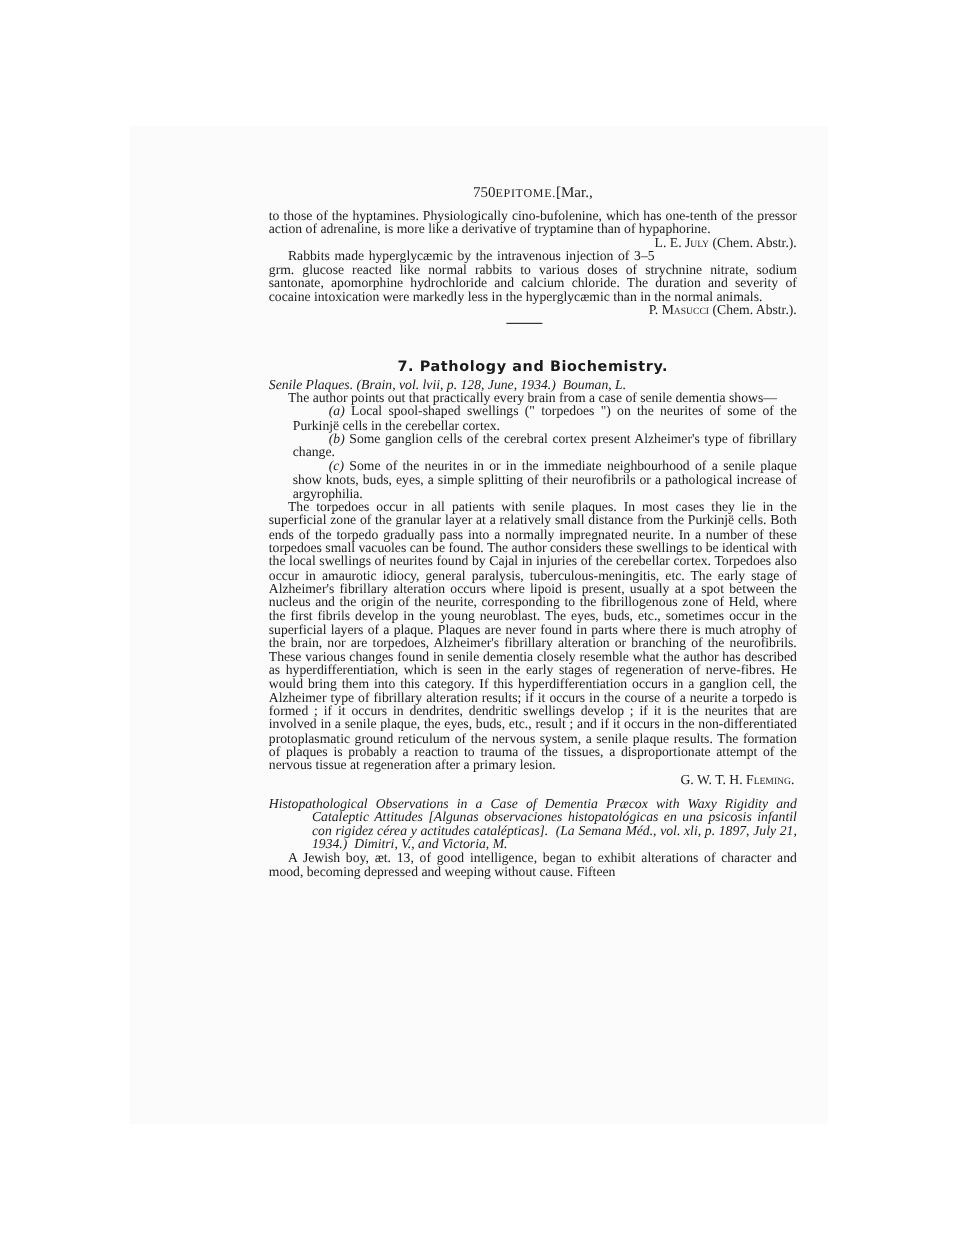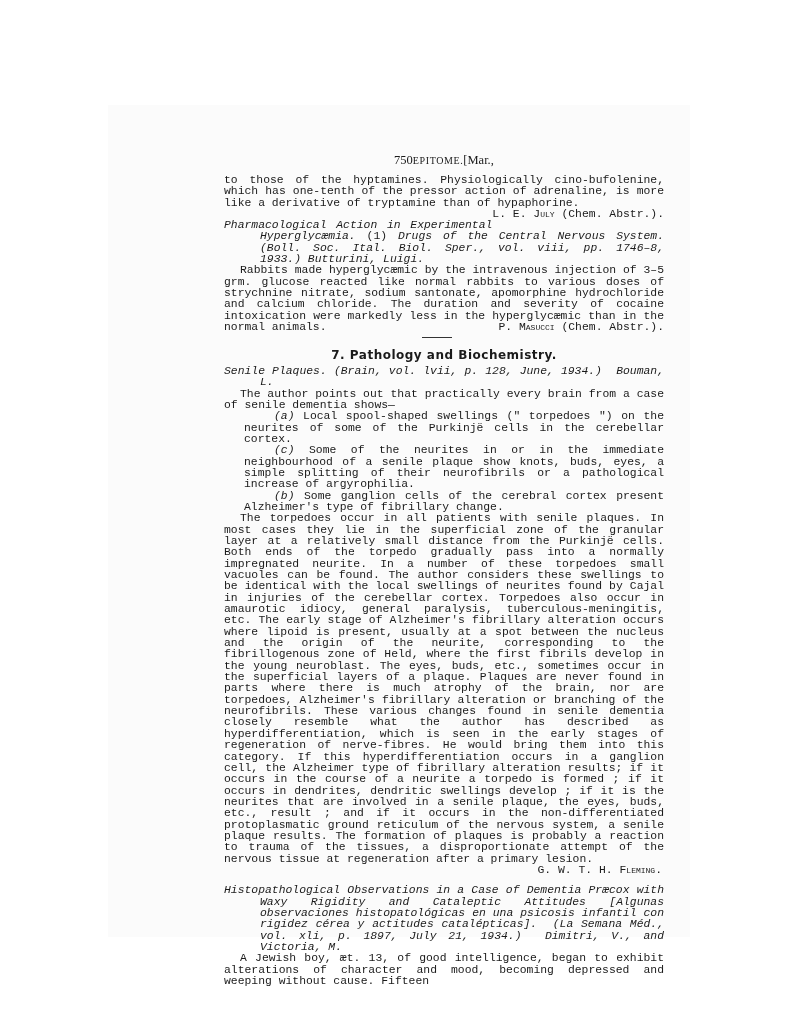--- a/index.html
+++ b/index.html
@@ -10,30 +10,30 @@
   .scan {
     position: absolute; left: 108px; top: 105px; width: 582px; height: 832px;
     background: #fbfbfb;
   }
   .col {
     position: absolute; left: 224px; top: 155px; width: 440px;
     font-size: 11.4px; line-height: 11.35px;
   }
   .hdr { display: flex; justify-content: center; align-items: baseline; height: 20px; font-size: 12.5px; }
   .hdr .title { font-size: 10px; letter-spacing: 0.6px; }
-  p { margin: 0; text-align: justify; font-family: Liberation Mono, monospace; }
+  p { margin: 0; text-align: justify; }
   .ind { text-indent: 16px; }
   .hang { padding-left: 36px; text-indent: -36px; text-align: justify; }
   .it { font-style: italic; }
   .sig { text-align: right; padding-right: 2px; }
   .sc { font-variant: small-caps; }
   .list { padding-left: 20px; }
   .list p { text-indent: 30px; }
   .rule { width: 30px; height: 1px; background: #333; margin: 4px auto 0 auto; position: relative; left: -7px; }
-  .section { text-align: center; font-family: "DejaVu Sans", "Liberation Sans", sans-serif; font-weight: bold; font-size: 12px; letter-spacing: 0.5px; margin: 12px 0 4px 0; }
+  .section { text-align: center; font-family: "DejaVu Sans", "Liberation Sans", sans-serif; font-weight: bold; font-size: 12px; letter-spacing: 0.5px; margin: 30px 0 4px 0; }
   .gap { height: 11px; }
   .gap-s { height: 9px; }
 </style>
 </head>
 <body>
 
 <div class="scan"></div>
 
 <div class="col">
 
@@ -43,46 +43,39 @@
     <span>[Mar.,</span>
   </div>
 
   <p>
     <span>to those of the hyptamines.  Physiologically cino-bufolenine, which has one-tenth of the pressor action of adrenaline, is more like a derivative of tryptamine than of hypaphorine.</span>
     <span style="float:right"><span class="sc">L. E. July</span> <span>(Chem. Abstr.).</span></span>
   </p>
 
   <div class="gap"></div>
 
-  <p class="hang">
-    <span class="it">Pharmacological Action in Experimental Hyperglycæmia.</span>
-    <span>(1)</span>
-    <span class="it">Drugs of the Central Nervous System.</span>
-    <span class="it">(Boll. Soc. Ital. Biol. Sper., vol. viii, pp. 1746–8, 1933.)</span>
-    <span class="it">Butturini, Luigi.</span>
-  </p>
   <p class="ind">
     <span>Rabbits made hyperglycæmic by the intravenous injection of 3–5 grm. glucose reacted like normal rabbits to various doses of strychnine nitrate, sodium santonate, apomorphine hydrochloride and calcium chloride.  The duration and severity of cocaine intoxication were markedly less in the hyperglycæmic than in the normal animals.</span>
     <span style="float:right"><span class="sc">P. Masucci</span> <span>(Chem. Abstr.).</span></span>
   </p>
   <div style="clear:both"></div>
   <div class="rule"></div>
 
   <div class="section">7. Pathology and Biochemistry.</div>
 
   <p class="hang">
     <span class="it">Senile Plaques.</span>
     <span class="it">(Brain, vol. lvii, p. 128, June, 1934.)</span>&nbsp;
     <span class="it">Bouman, L.</span>
   </p>
   <p class="ind">The author points out that practically every brain from a case of senile dementia shows—</p>
   <div class="list">
     <p><span class="it">(a)</span> <span>Local spool-shaped swellings (" torpedoes ") on the neurites of some of the Purkinjë cells in the cerebellar cortex.</span></p>
+    <p><span class="it">(b)</span> <span>Some ganglion cells of the cerebral cortex present Alzheimer's type of fibrillary change.</span></p>
     <p><span class="it">(c)</span> <span>Some of the neurites in or in the immediate neighbourhood of a senile plaque show knots, buds, eyes, a simple splitting of their neurofibrils or a pathological increase of argyrophilia.</span></p>
-    <p><span class="it">(b)</span> <span>Some ganglion cells of the cerebral cortex present Alzheimer's type of fibrillary change.</span></p>
   </div>
   <p class="ind">The torpedoes occur in all patients with senile plaques.  In most cases they lie in the superficial zone of the granular layer at a relatively small distance from the Purkinjë cells.  Both ends of the torpedo gradually pass into a normally impregnated neurite.  In a number of these torpedoes small vacuoles can be found.  The author considers these swellings to be identical with the local swellings of neurites found by Cajal in injuries of the cerebellar cortex.  Torpedoes also occur in amaurotic idiocy, general paralysis, tuberculous-meningitis, etc.  The early stage of Alzheimer's fibrillary alteration occurs where lipoid is present, usually at a spot between the nucleus and the origin of the neurite, corresponding to the fibrillogenous zone of Held, where the first fibrils develop in the young neuroblast.  The eyes, buds, etc., sometimes occur in the superficial layers of a plaque.  Plaques are never found in parts where there is much atrophy of the brain, nor are torpedoes, Alzheimer's fibrillary alteration or branching of the neurofibrils.  These various changes found in senile dementia closely resemble what the author has described as hyperdifferentiation, which is seen in the early stages of regeneration of nerve-fibres.  He would bring them into this category.  If this hyperdifferentiation occurs in a ganglion cell, the Alzheimer type of fibrillary alteration results; if it occurs in the course of a neurite a torpedo is formed ; if it occurs in dendrites, dendritic swellings develop ; if it is the neurites that are involved in a senile plaque, the eyes, buds, etc., result ;  and if it occurs in the non-differentiated protoplasmatic ground reticulum of the nervous system, a senile plaque results.  The formation of plaques is probably a reaction to trauma of the tissues, a disproportionate attempt of the nervous tissue at regeneration after a primary lesion.</p>
   <p class="sig sc">G. W. T. H. Fleming.</p>
 
   <div class="gap-s"></div>
 
   <p class="hang">
     <span class="it">Histopathological Observations in a Case of Dementia Præcox with Waxy Rigidity and Cataleptic Attitudes</span>
     <span class="it">[Algunas observaciones histopatológicas en una psicosis infantil con rigidez cérea y actitudes catalépticas].</span>&nbsp;
     <span class="it">(La Semana Méd., vol. xli, p. 1897, July 21, 1934.)</span>&nbsp;

